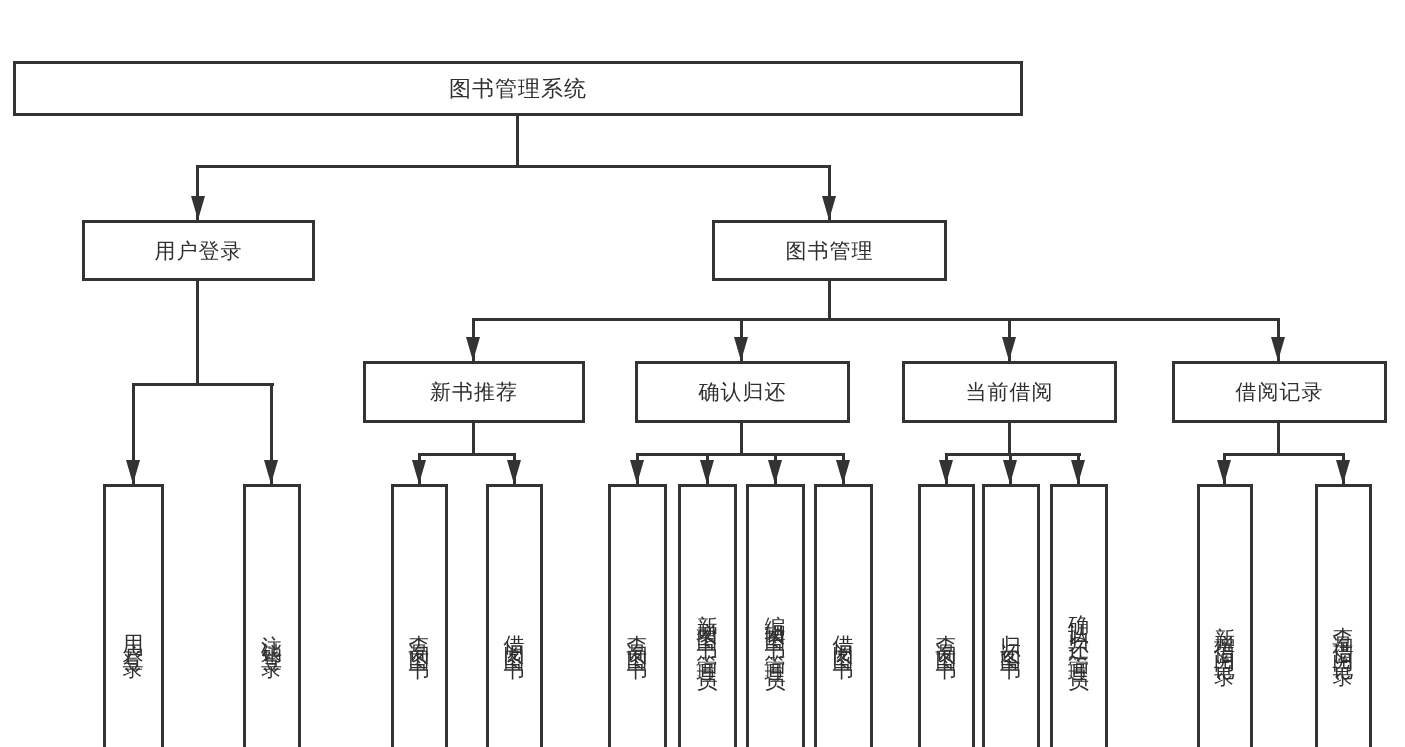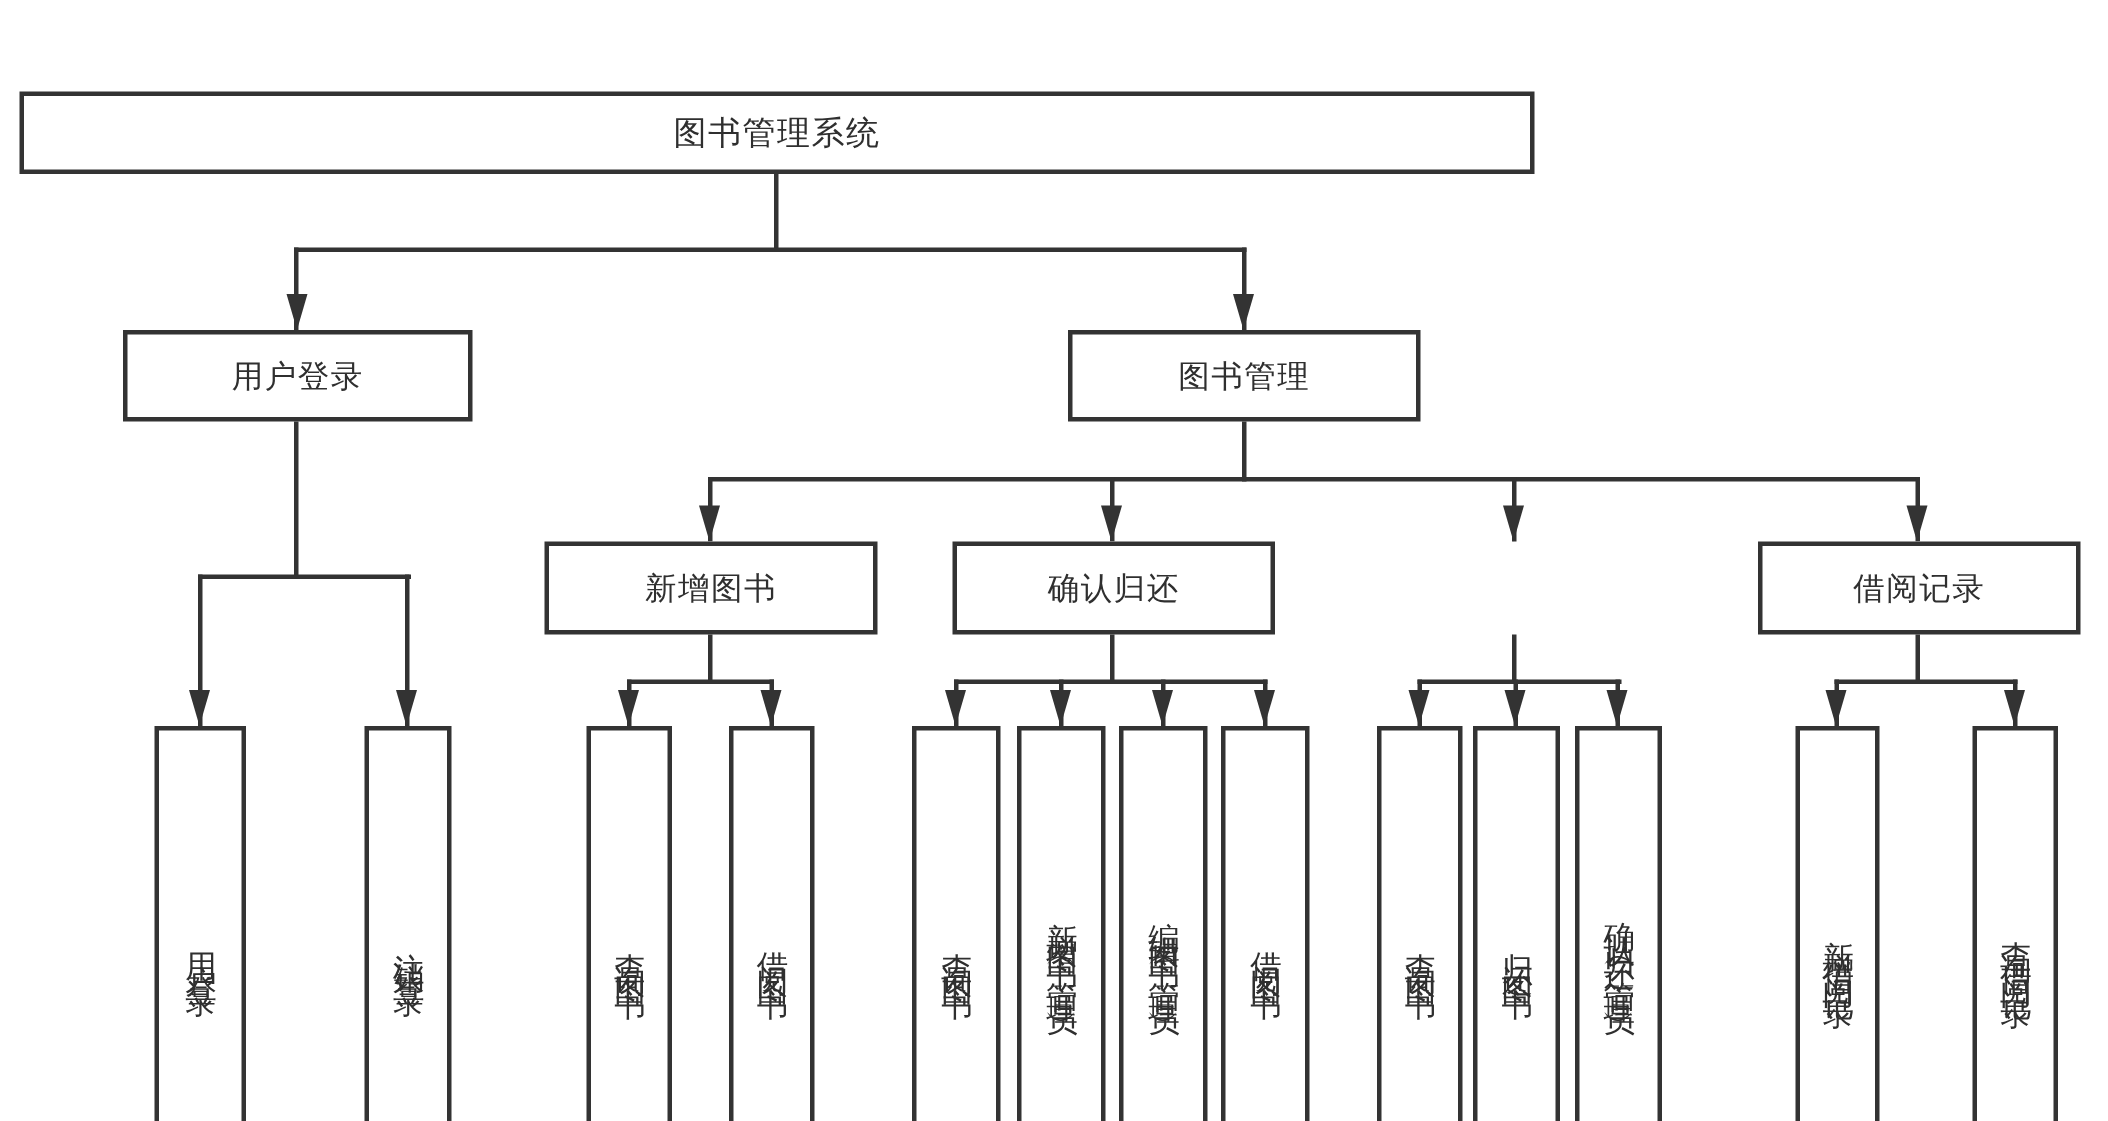--- a/index.html
+++ b/index.html
@@ -93,24 +93,27 @@
   <div class="line" style="left:472px; top:270px; width:3px; height:43px;"></div>
   <div class="line" style="left:740px; top:270px; width:3px; height:43px;"></div>
   <div class="line" style="left:1008px; top:270px; width:3px; height:43px;"></div>
   <div class="line" style="left:1277px; top:270px; width:3px; height:43px;"></div>
   <div class="arr" style="left:466px; top:289px;"></div>
   <div class="arr" style="left:734px; top:289px;"></div>
   <div class="arr" style="left:1002px; top:289px;"></div>
   <div class="arr" style="left:1271px; top:289px;"></div>
 
   <div class="box" style="left:363px; top:313px; width:222px; height:62px;">
-    <span class="h-label">新增图书</span>
+    <span class="h-label">新书推荐</span>
   </div>
   <div class="box" style="left:635px; top:313px; width:215px; height:62px;">
     <span class="h-label">确认归还</span>
+  </div>
+  <div class="box" style="left:902px; top:313px; width:215px; height:62px;">
+    <span class="h-label">当前借阅</span>
   </div>
   <div class="box" style="left:1172px; top:313px; width:215px; height:62px;">
     <span class="h-label">借阅记录</span>
   </div>
 
   <div class="line" style="left:472px; top:375px; width:3px; height:32px;"></div>
   <div class="line" style="left:418px; top:405px; width:98px; height:3px;"></div>
   <div class="line" style="left:418px; top:405px; width:3px; height:31px;"></div>
   <div class="line" style="left:513px; top:405px; width:3px; height:31px;"></div>
   <div class="arr" style="left:412px; top:412px;"></div>

